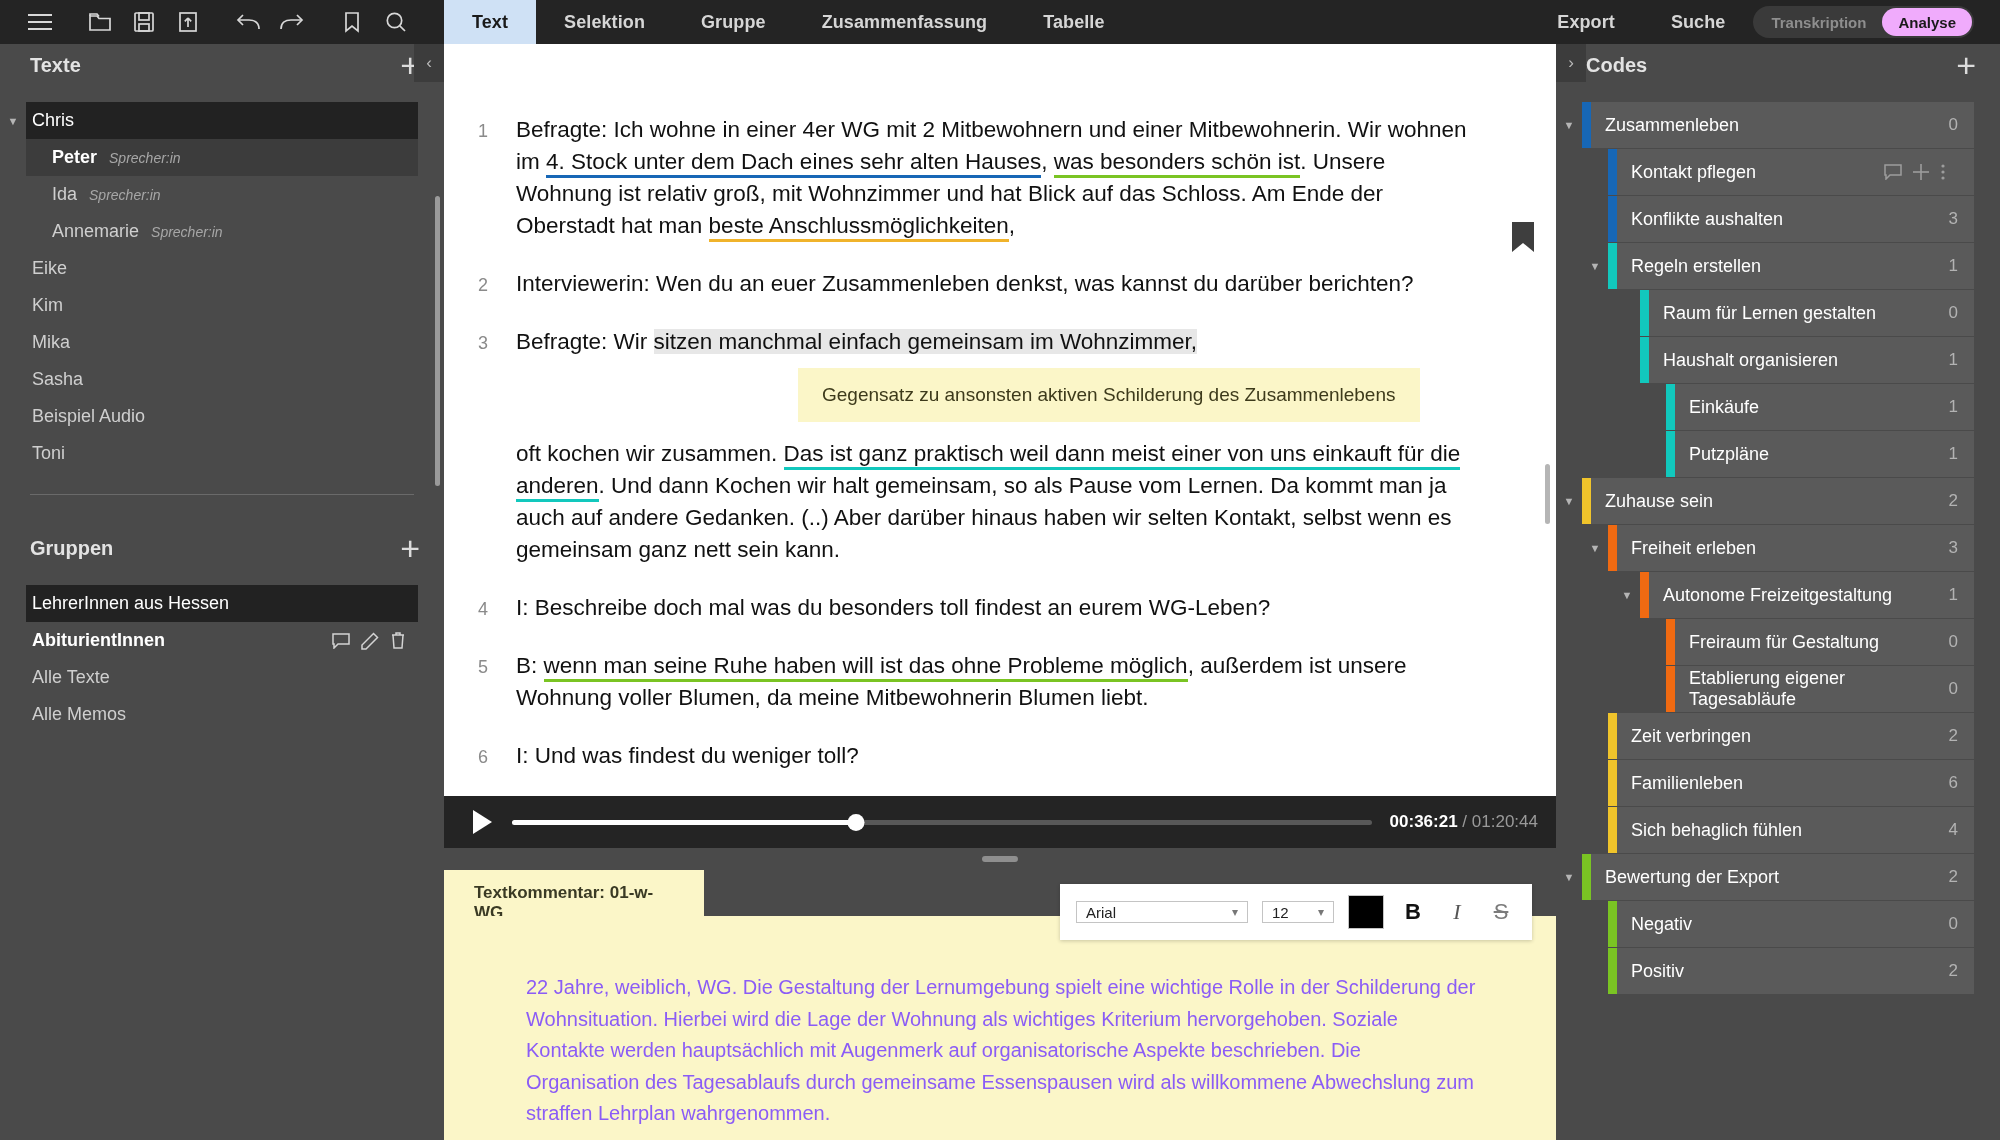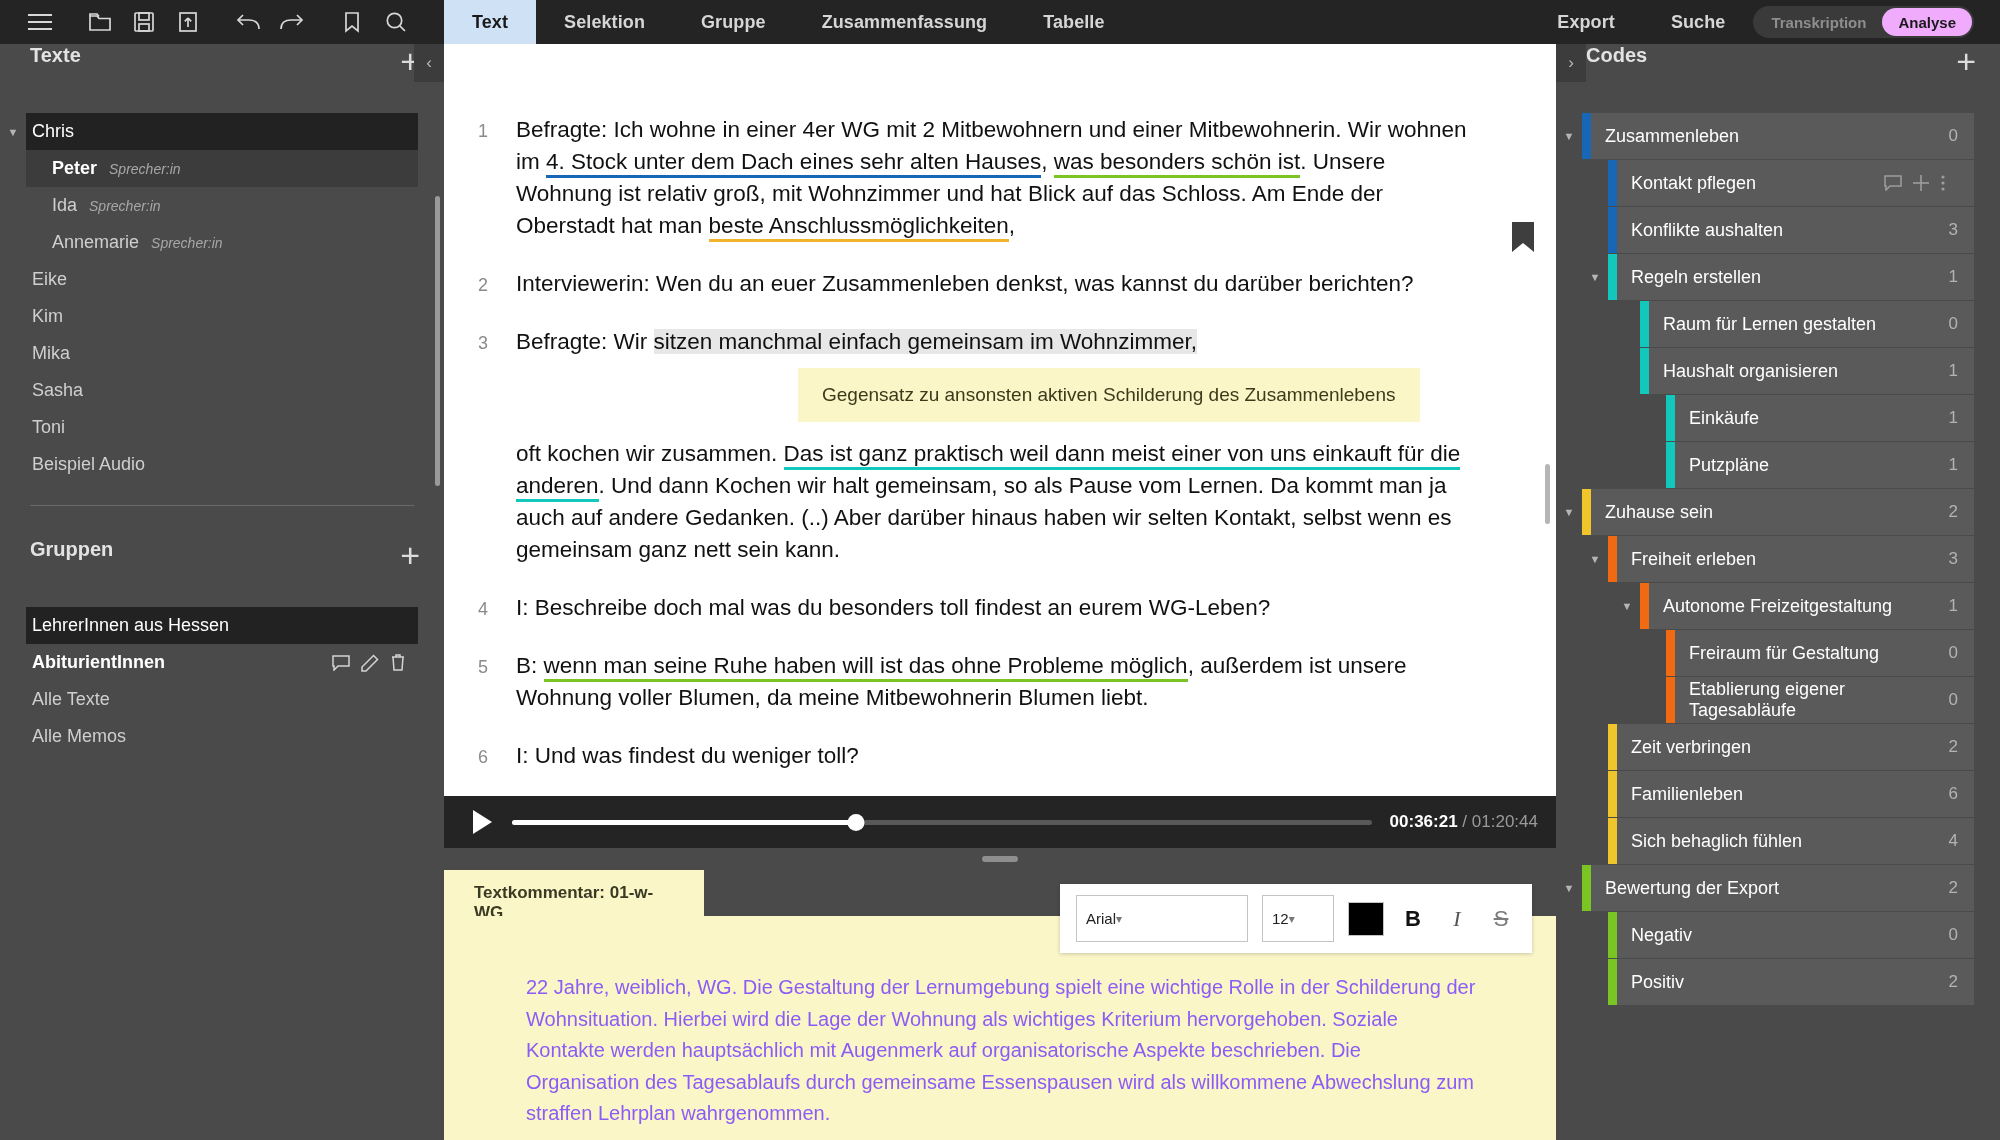--- a/index.html
+++ b/index.html
@@ -48,22 +48,22 @@
   .left {
     width: 444px; background: #4a4a4a; position: relative; flex: 0 0 444px;
     display: flex; flex-direction: column;
   }
   .collapse-strip {
     position: absolute; top: 0; right: 0; width: 30px; height: 38px;
     display: flex; align-items: center; justify-content: center; color: #b9b9b9;
     font-size: 17px; cursor: pointer; background: #3c3c3c;
   }
   .panel-head {
-    display: flex; align-items: flex-start; justify-content: space-between;
-    padding: 0 24px 16px 30px; height: 69px;
+    display: flex; align-items: center; justify-content: space-between;
+    padding: 0 24px 16px 30px; height: 58px;
   }
   .panel-title { font-size: 20px; font-weight: bold; color: #e3e3e3; }
   .plus { font-size: 34px; font-weight: 300; color: #dcdcdc; cursor: pointer; line-height: 1; }
 
   .tree-row {
     display: flex; align-items: center; height: 37px; cursor: pointer; position: relative;
   }
   .tw {
     width: 26px; text-align: center; color: #b5b5b5; font-size: 11px; flex: 0 0 26px;
   }
@@ -142,22 +142,22 @@
   }
   .cbody {
     position: absolute; top: 68px; left: 0; right: 0; bottom: 0; background: #fbf6c8;
     padding: 56px 80px 0 82px; color: #8b5cf6; font-size: 20px; line-height: 1.58;
   }
   .fmt-toolbar {
     position: absolute; top: 36px; left: 616px; background: #ffffff; display: flex;
     align-items: center; gap: 14px; padding: 11px 16px; box-shadow: 0 1px 4px rgba(0,0,0,.2);
   }
   .fsel {
-    border: 1px solid #c4c4c4; height: 47px; display: flex; align-items: center;
-    justify-content: flex-start; padding: 0 9px; font-size: 15px; color: #222; cursor: pointer;
+    border: 1px solid #c4c4c4; height: 22px; display: flex; align-items: center;
+    justify-content: space-between; padding: 0 9px; font-size: 15px; color: #222; cursor: pointer;
   }
   .fsel.font { width: 172px; }
   .fsel.size { width: 72px; }
   .caret { color: #777; font-size: 12px; }
   .swatch { width: 36px; height: 34px; background: #000000; border: 1px solid #c4c4c4; cursor: pointer; }
   .fbtn {
     width: 30px; height: 34px; display: flex; align-items: center; justify-content: center;
     font-size: 22px; color: #111; cursor: pointer;
   }
   .fbtn.b { font-weight: bold; }
@@ -323,27 +323,27 @@
           </div>
           <div class="tree-row">
             <div class="tw"></div>
             <div class="tree-label">
               <span>Sasha</span>
             </div>
           </div>
           <div class="tree-row">
             <div class="tw"></div>
             <div class="tree-label">
+              <span>Beispiel Audio</span>
+            </div>
+          </div>
+          <div class="tree-row">
+            <div class="tw"></div>
+            <div class="tree-label">
               <span>Toni</span>
-            </div>
-          </div>
-          <div class="tree-row">
-            <div class="tw"></div>
-            <div class="tree-label">
-              <span>Beispiel Audio</span>
             </div>
           </div>
         </div>
 
       <div class="divider"></div>
 
       <div class="panel-head" style="margin-top:32px">
         <div class="panel-title">Gruppen</div>
         <div class="plus">+</div>
       </div>

